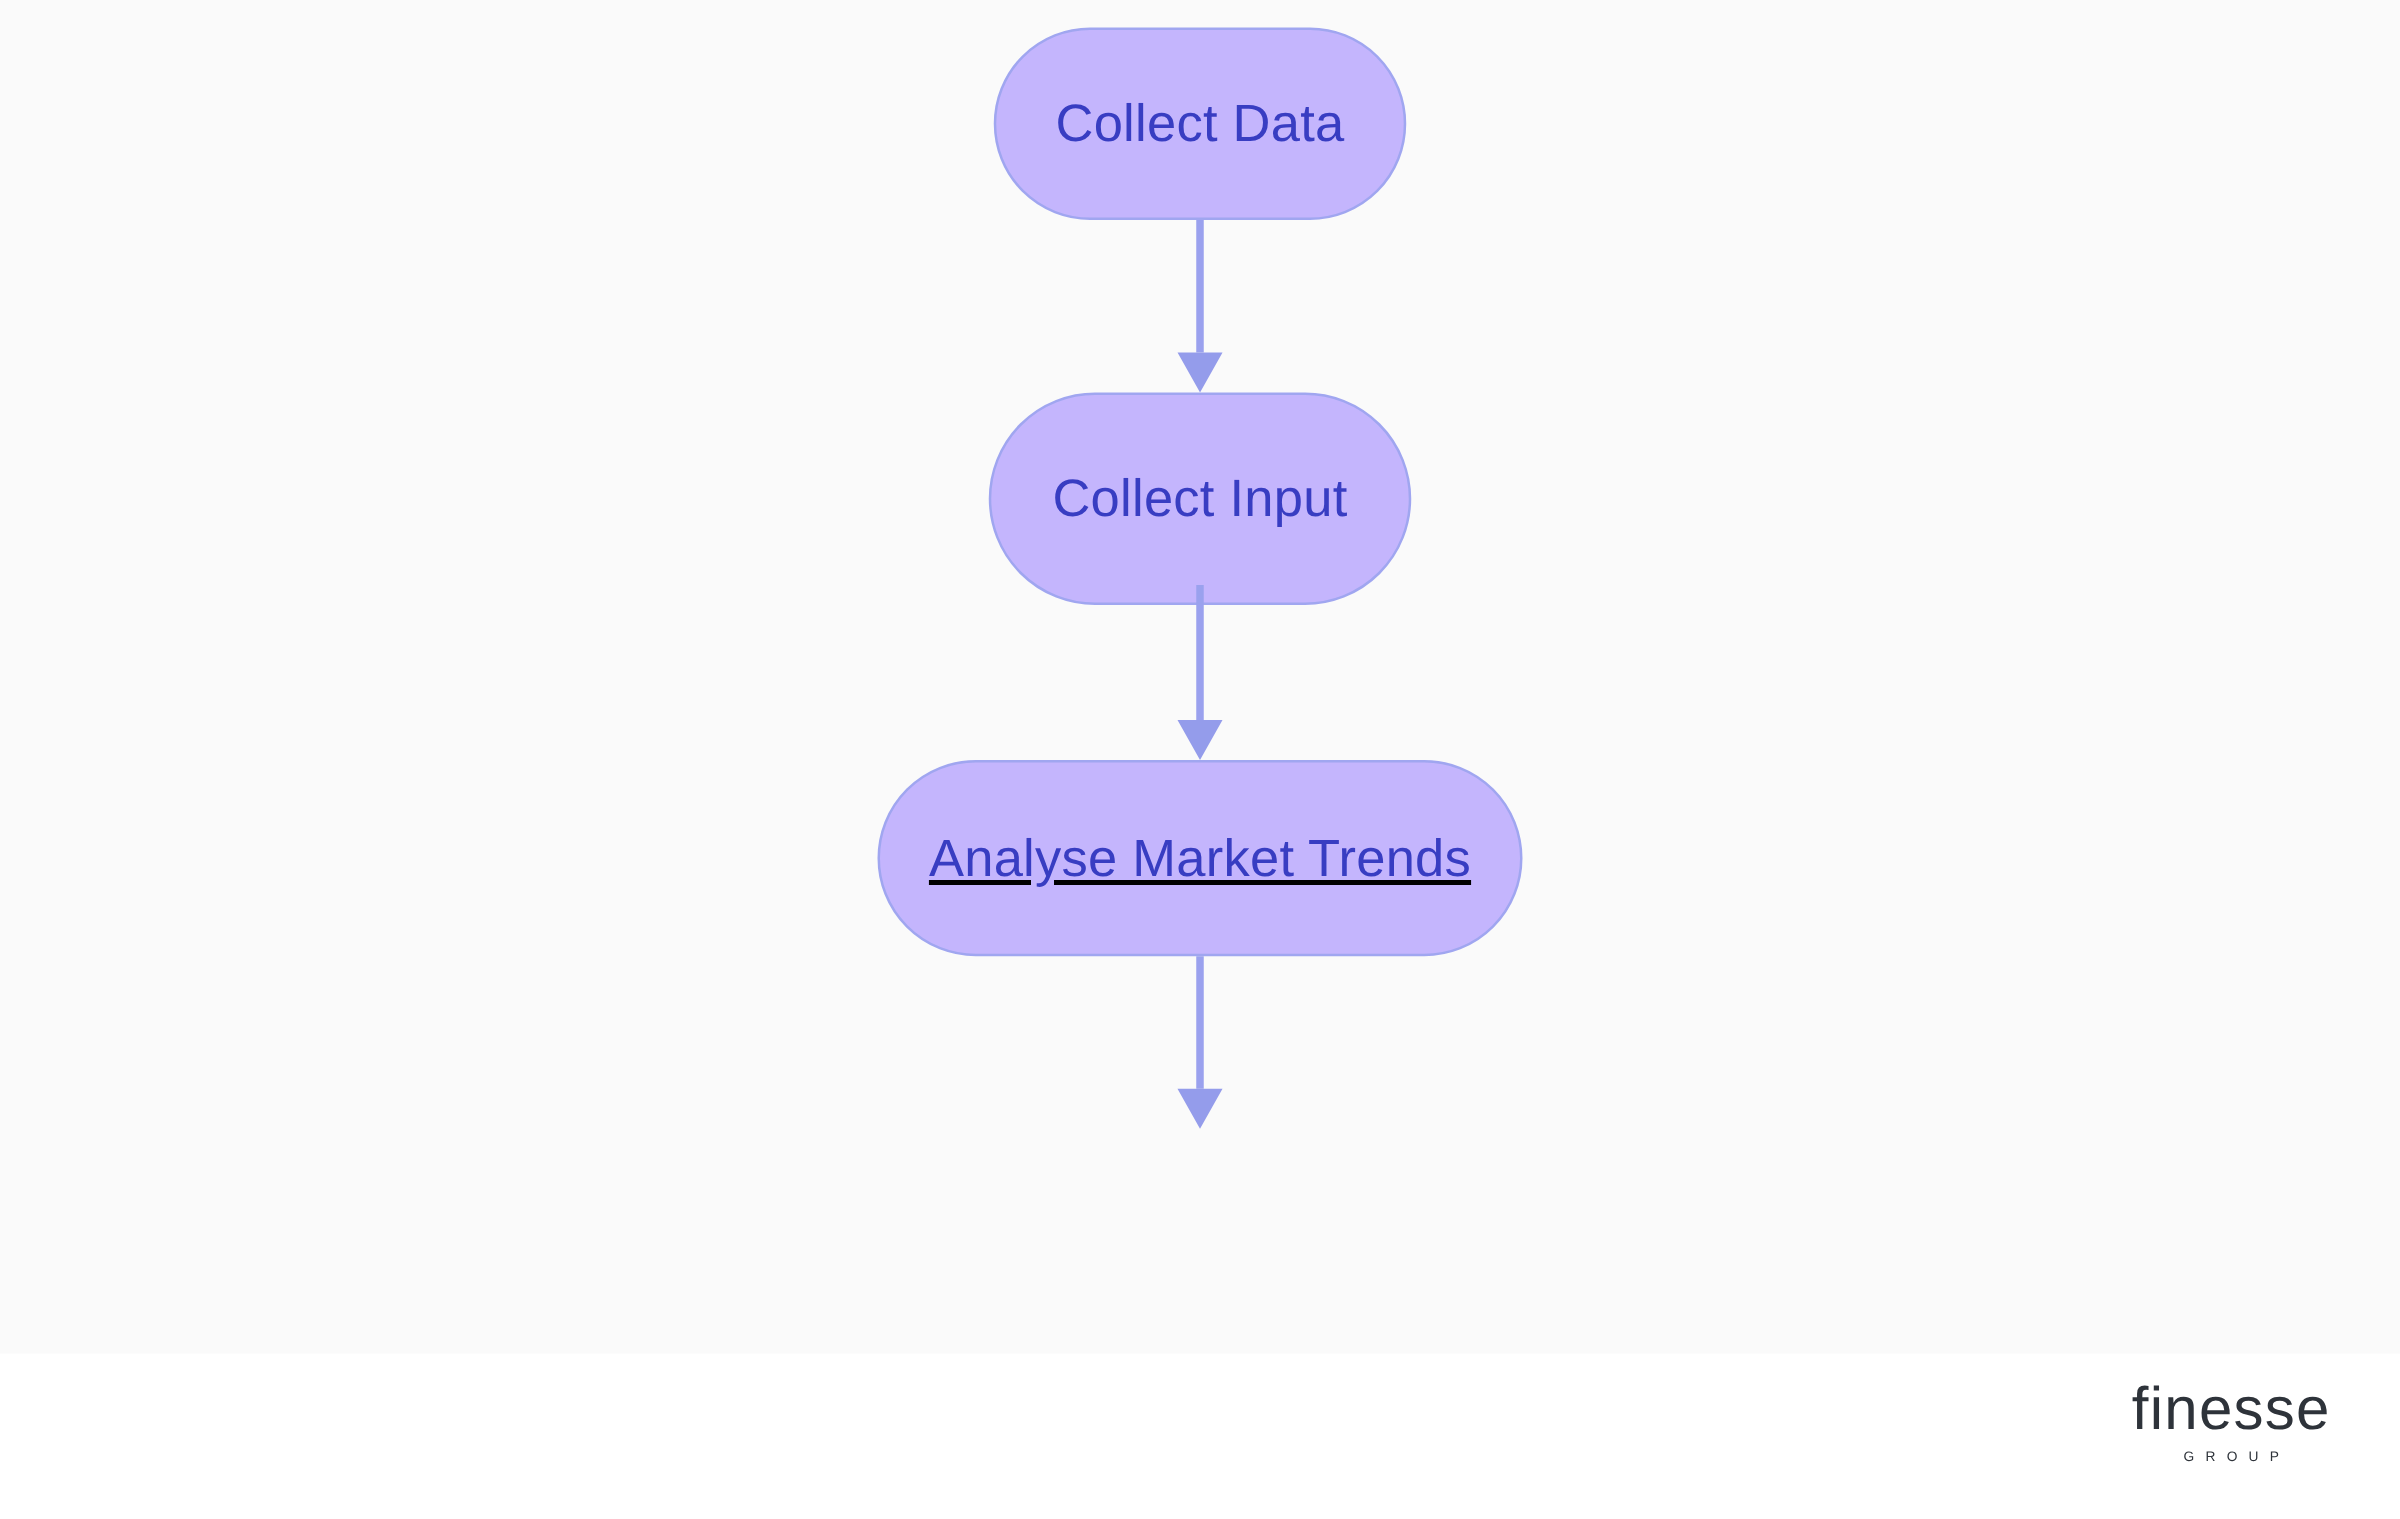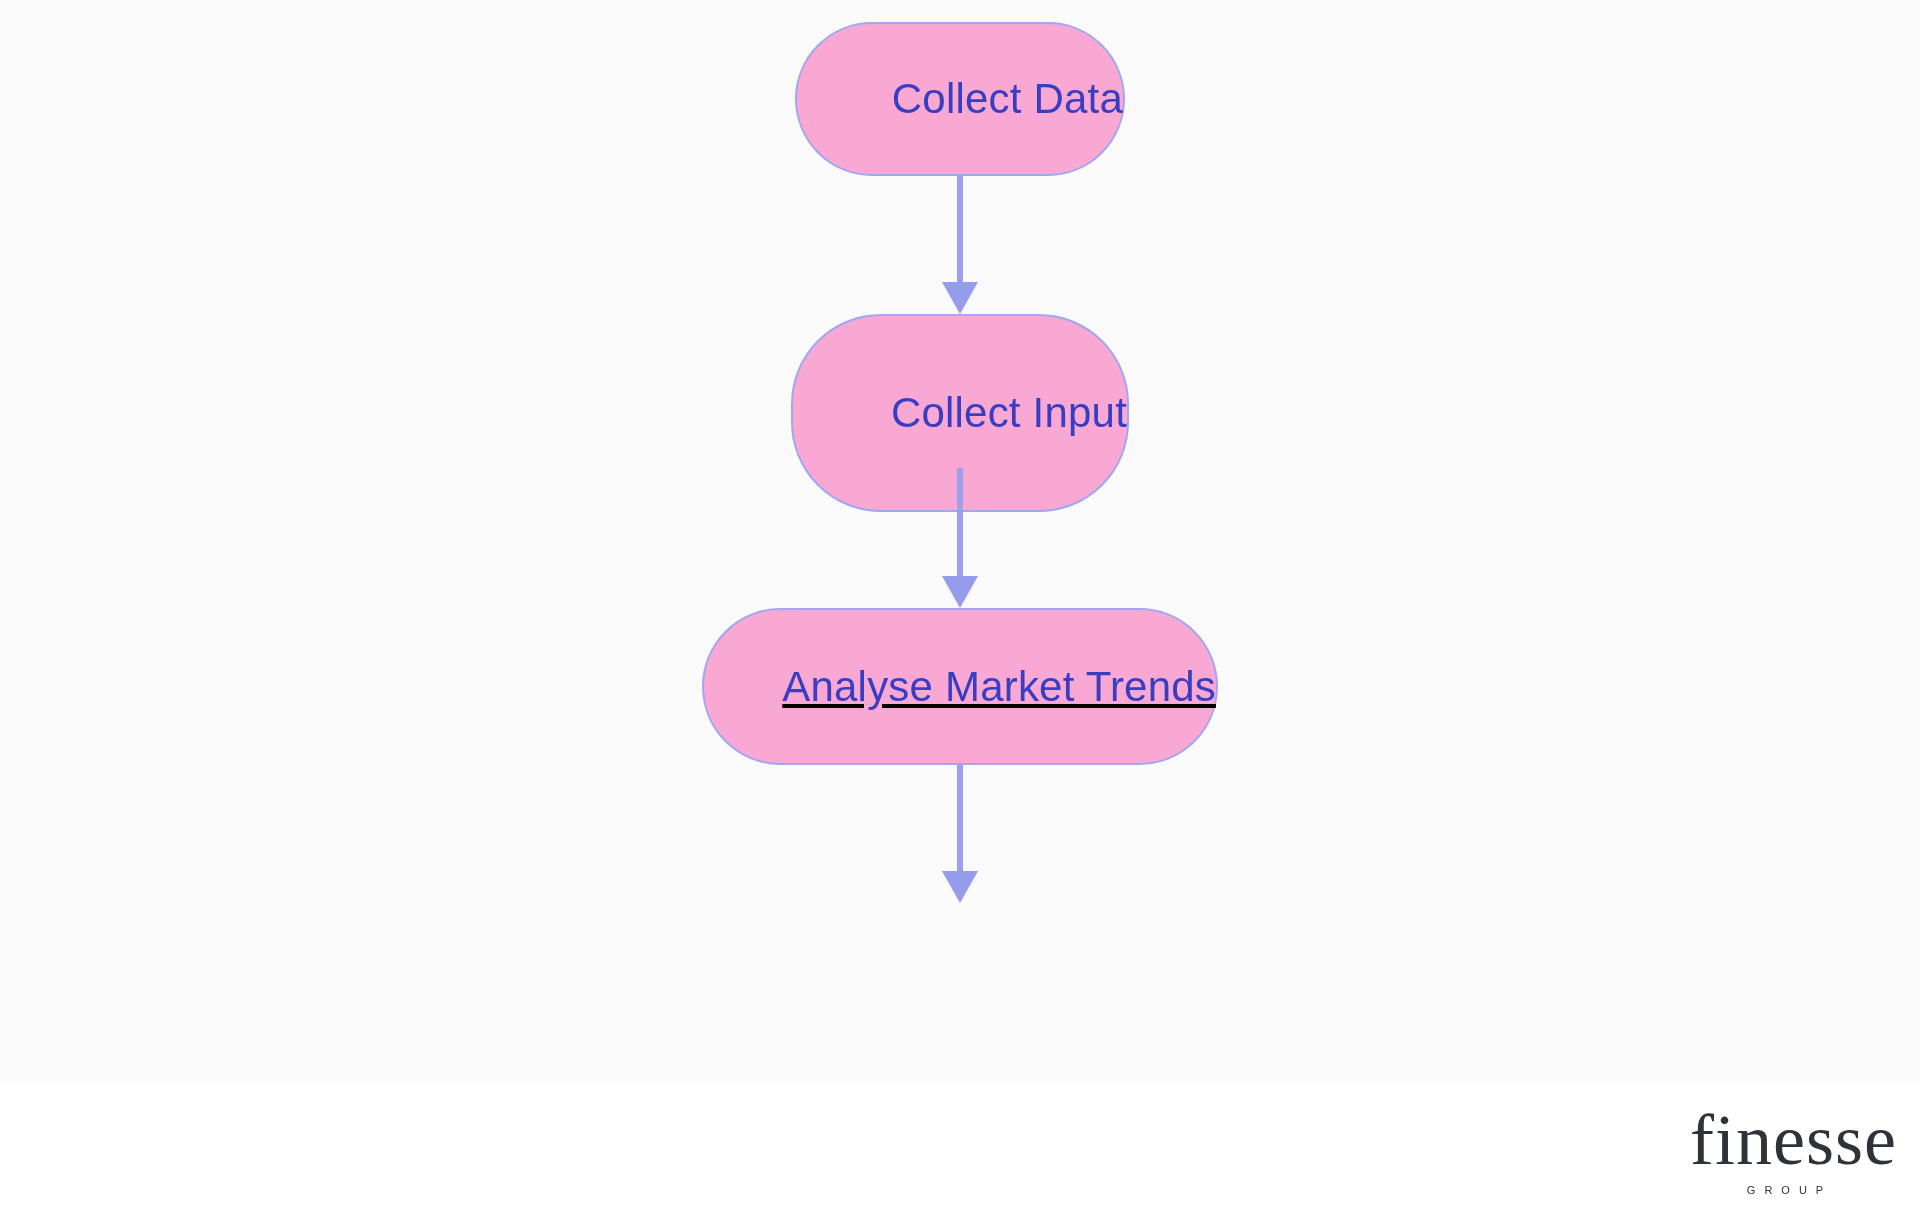--- a/index.html
+++ b/index.html
@@ -25,35 +25,35 @@
     width: 1920px;
     height: 132px;
     background: #ffffff;
   }
 
   
   .node {
     position: absolute;
     left: 50%;
     transform: translateX(-50%);
-    background: #f9a8d4;
+    background: #c4b5fd;
     border: 2px solid #a0a6f0;
     border-radius: 90px;
     display: flex;
     align-items: center;
-    justify-content: flex-end;
+    justify-content: center;
   }
   .node-label {
     color: #383dc2;
     font-size: 42px;
     letter-spacing: 0.2px;
     white-space: nowrap;
   }
   .node1 { top: 22px;  width: 330px; height: 154px; }
-  .node2 { top: 314px; width: 338px; height: 198px; }
+  .node2 { top: 314px; width: 338px; height: 170px; }
   .node3 { top: 608px; width: 516px; height: 157px; text-decoration: underline; }
   .node4 { top: 903px; width: 458px; height: 154px; }
 
   
   .arrow {
     position: absolute;
     left: 50%;
     transform: translateX(-50%);
     display: flex;
     flex-direction: column;
@@ -78,22 +78,22 @@
   
   .logo {
     position: absolute;
     top: 1104px;
     left: 1690px;
     width: 190px;
     text-align: center;
     color: #2e333a;
   }
   .logo-word {
-    font-family: Liberation Serif, serif;
-    font-size: 72px;
+    font-family: Liberation Sans, sans-serif;
+    font-size: 48px;
     line-height: 1.0;
     letter-spacing: 1px;
   }
   .logo-sub {
     margin-top: 8px;
     font-family: "Liberation Sans", sans-serif;
     font-size: 11px;
     letter-spacing: 9px;
     text-indent: 9px; 
     font-weight: 400;

